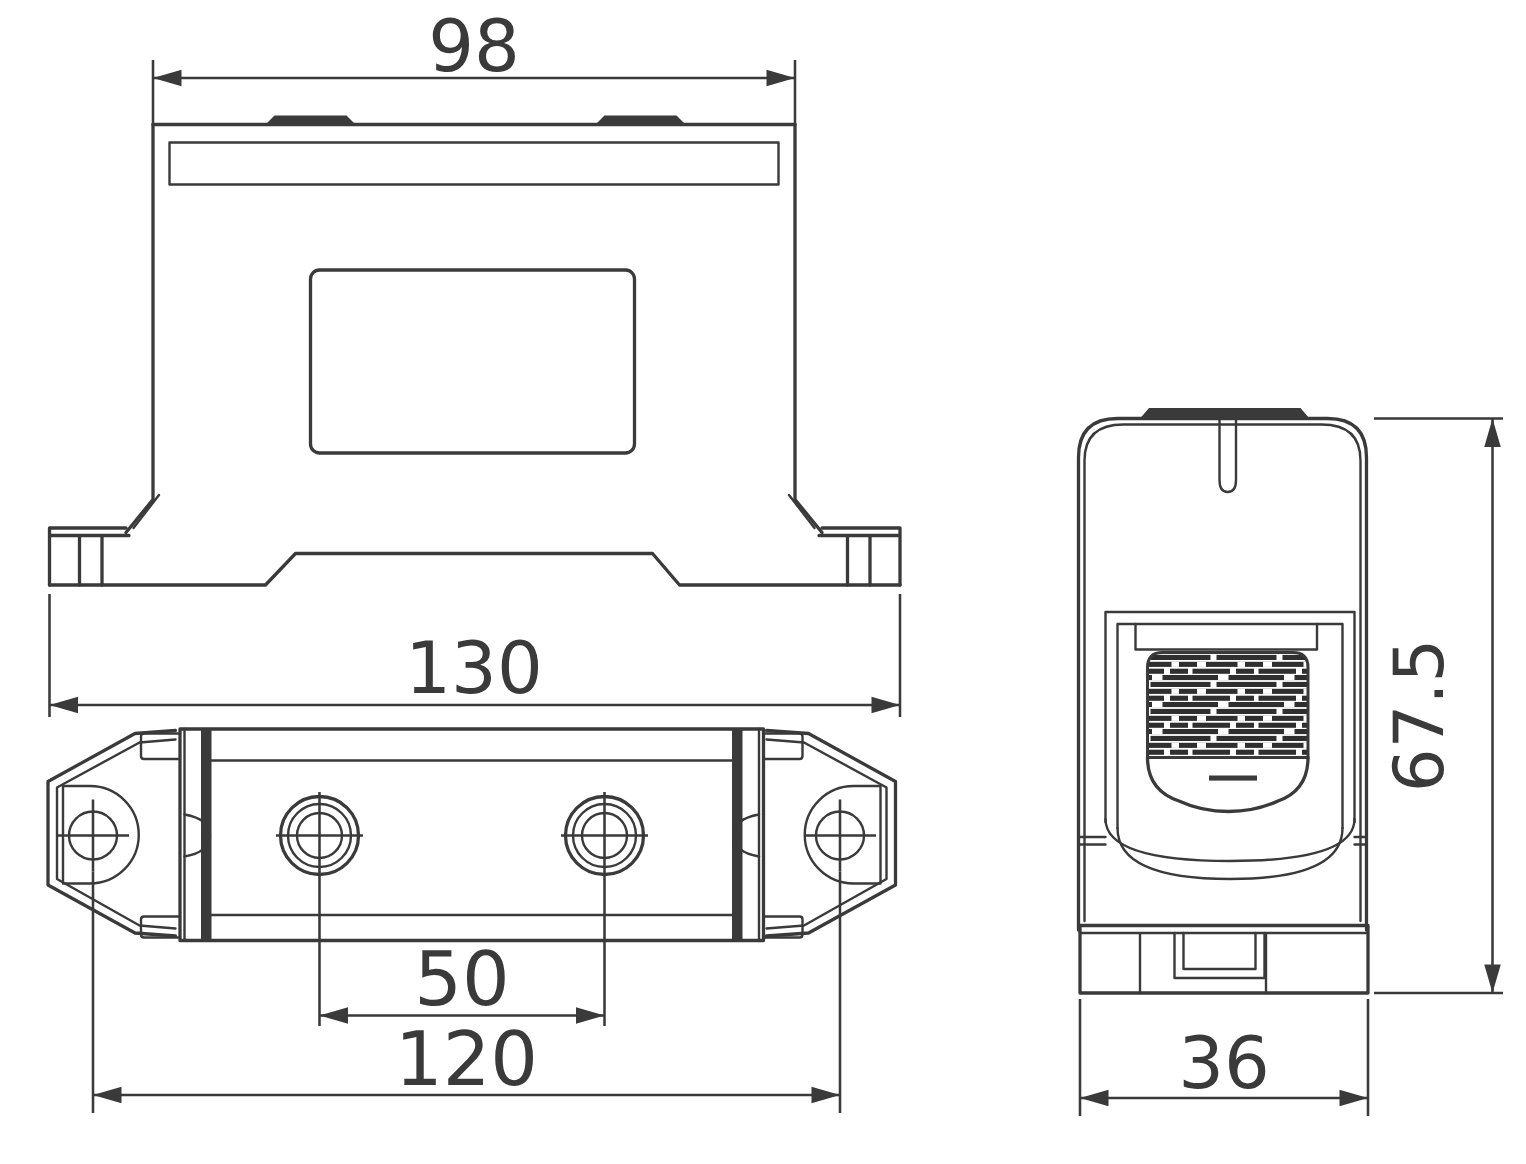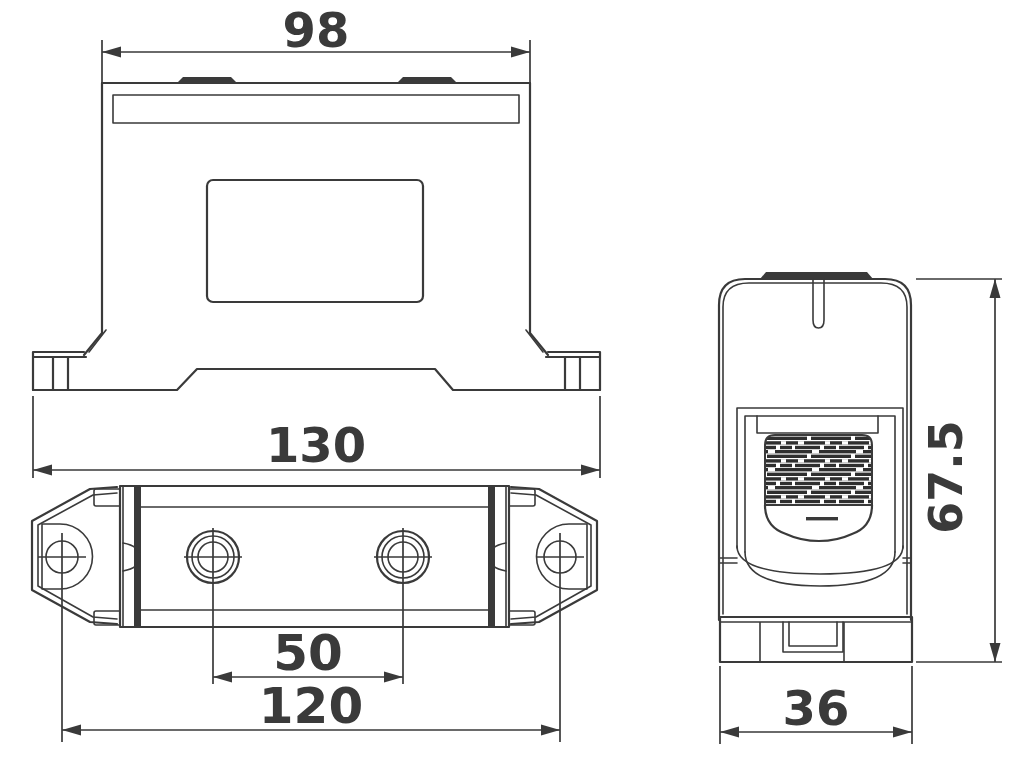--- a/index.html
+++ b/index.html
@@ -1,17 +1,17 @@
 <!DOCTYPE html>
 <html><head>
 <meta charset="utf-8">
 <style>
   html,body{margin:0;padding:0;background:#ffffff;}
   .stage{position:relative;width:1017px;height:754px;background:#ffffff;overflow:hidden;
-         font-family:"DejaVu Sans","Liberation Sans",sans-serif;font-weight:bold;}
+         font-family:"DejaVu Sans","Liberation Sans",sans-serif;}
   svg{display:block;}
   .outline{fill:none;stroke:#3a3a3a;stroke-width:2.2;stroke-linejoin:round;stroke-linecap:round;}
   .thin{fill:none;stroke:#3a3a3a;stroke-width:1.6;stroke-linejoin:round;stroke-linecap:round;}
   .dimline{fill:none;stroke:#3a3a3a;stroke-width:1.7;}
   .darkfill{fill:#3a3a3a;stroke:none;}
   .dimtext{fill:#3a3a3a;font-family:"DejaVu Sans","Liberation Sans",sans-serif;}
 </style>
 </head>
 <body>
 

